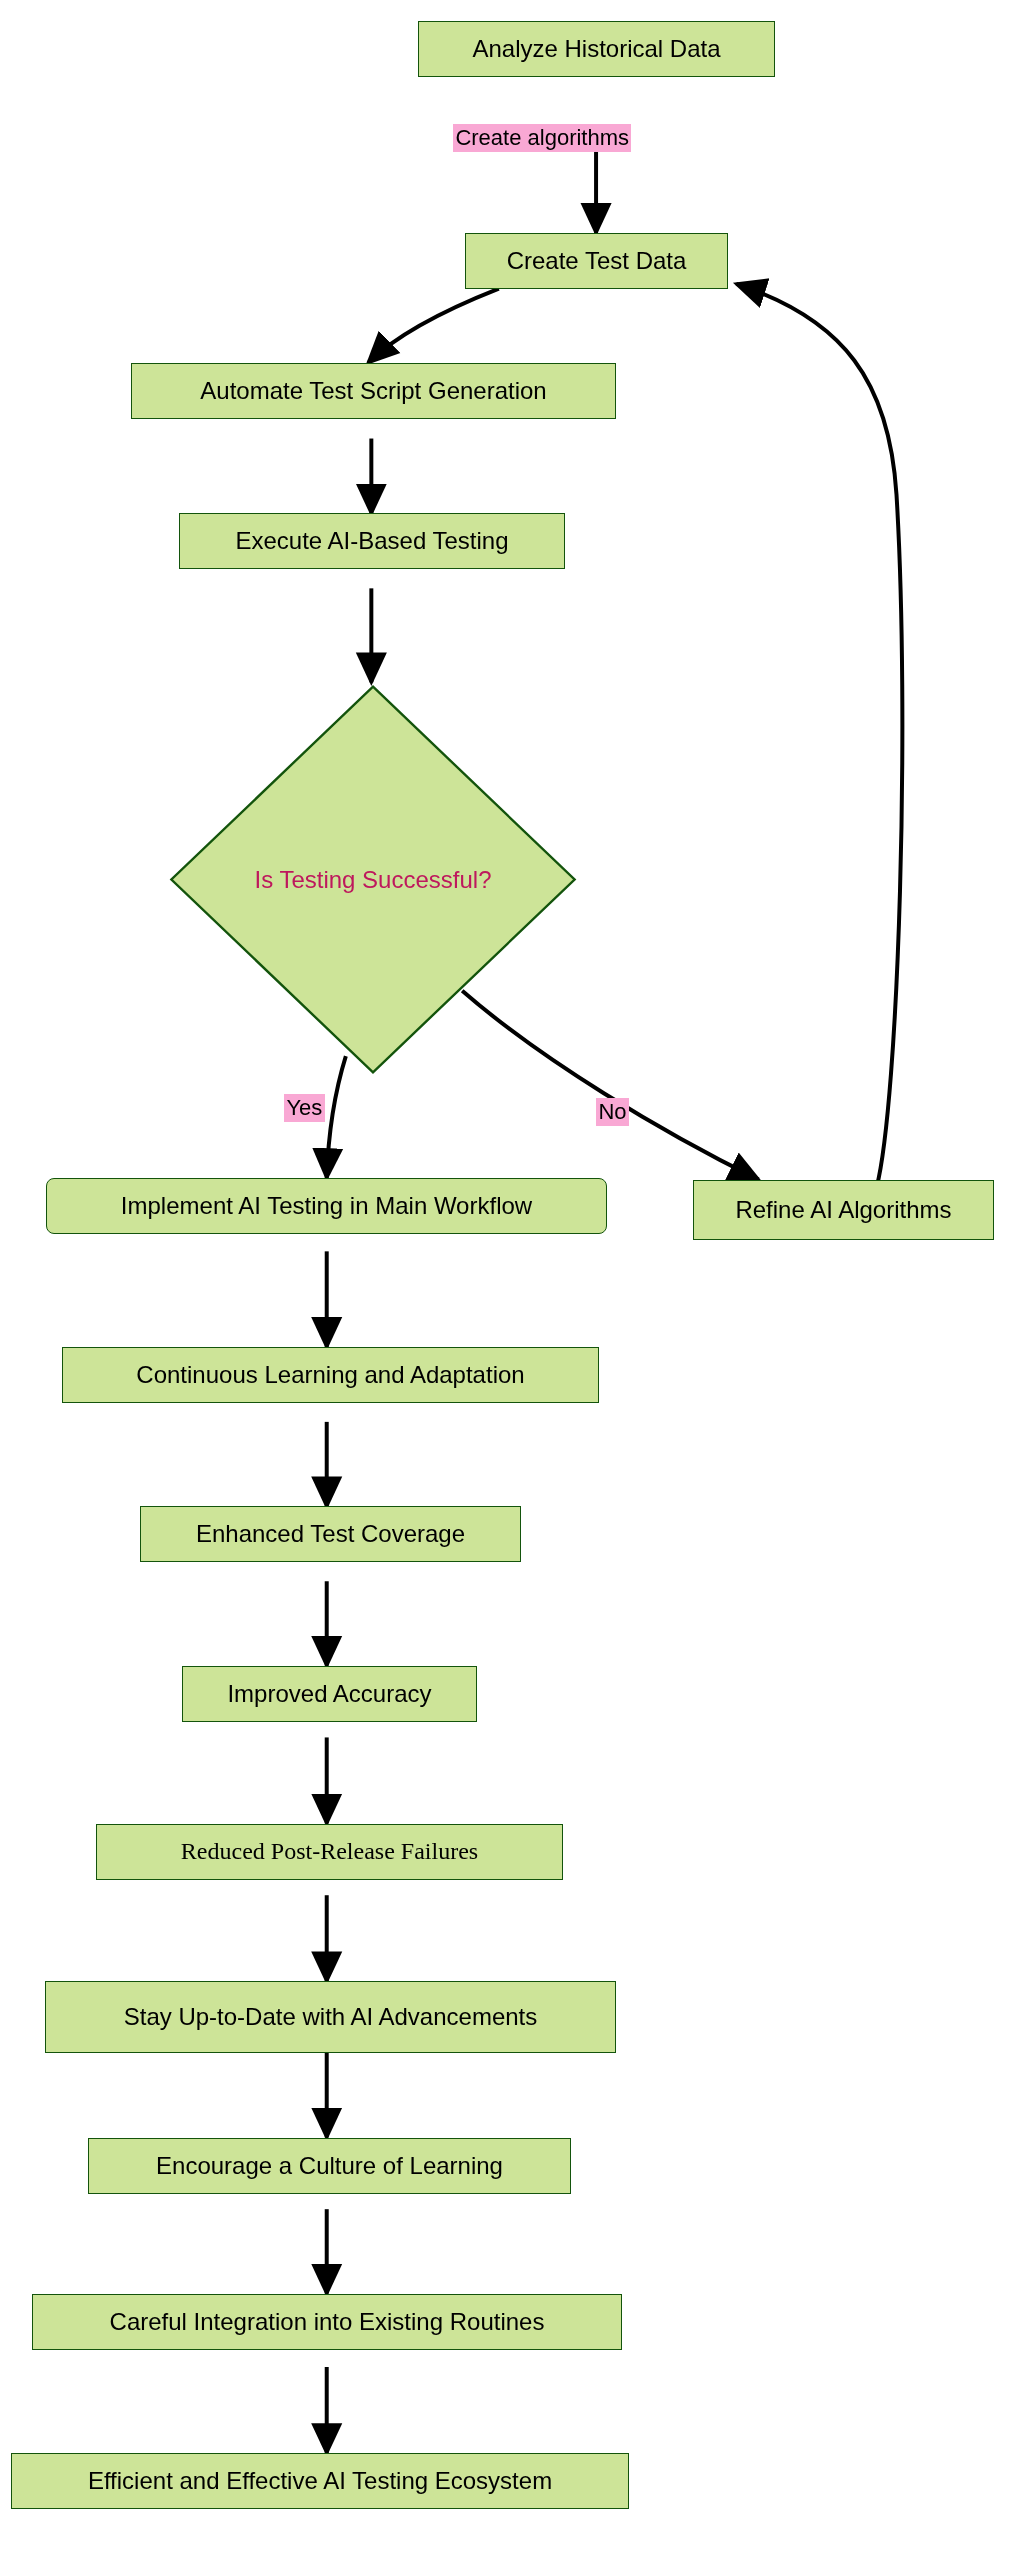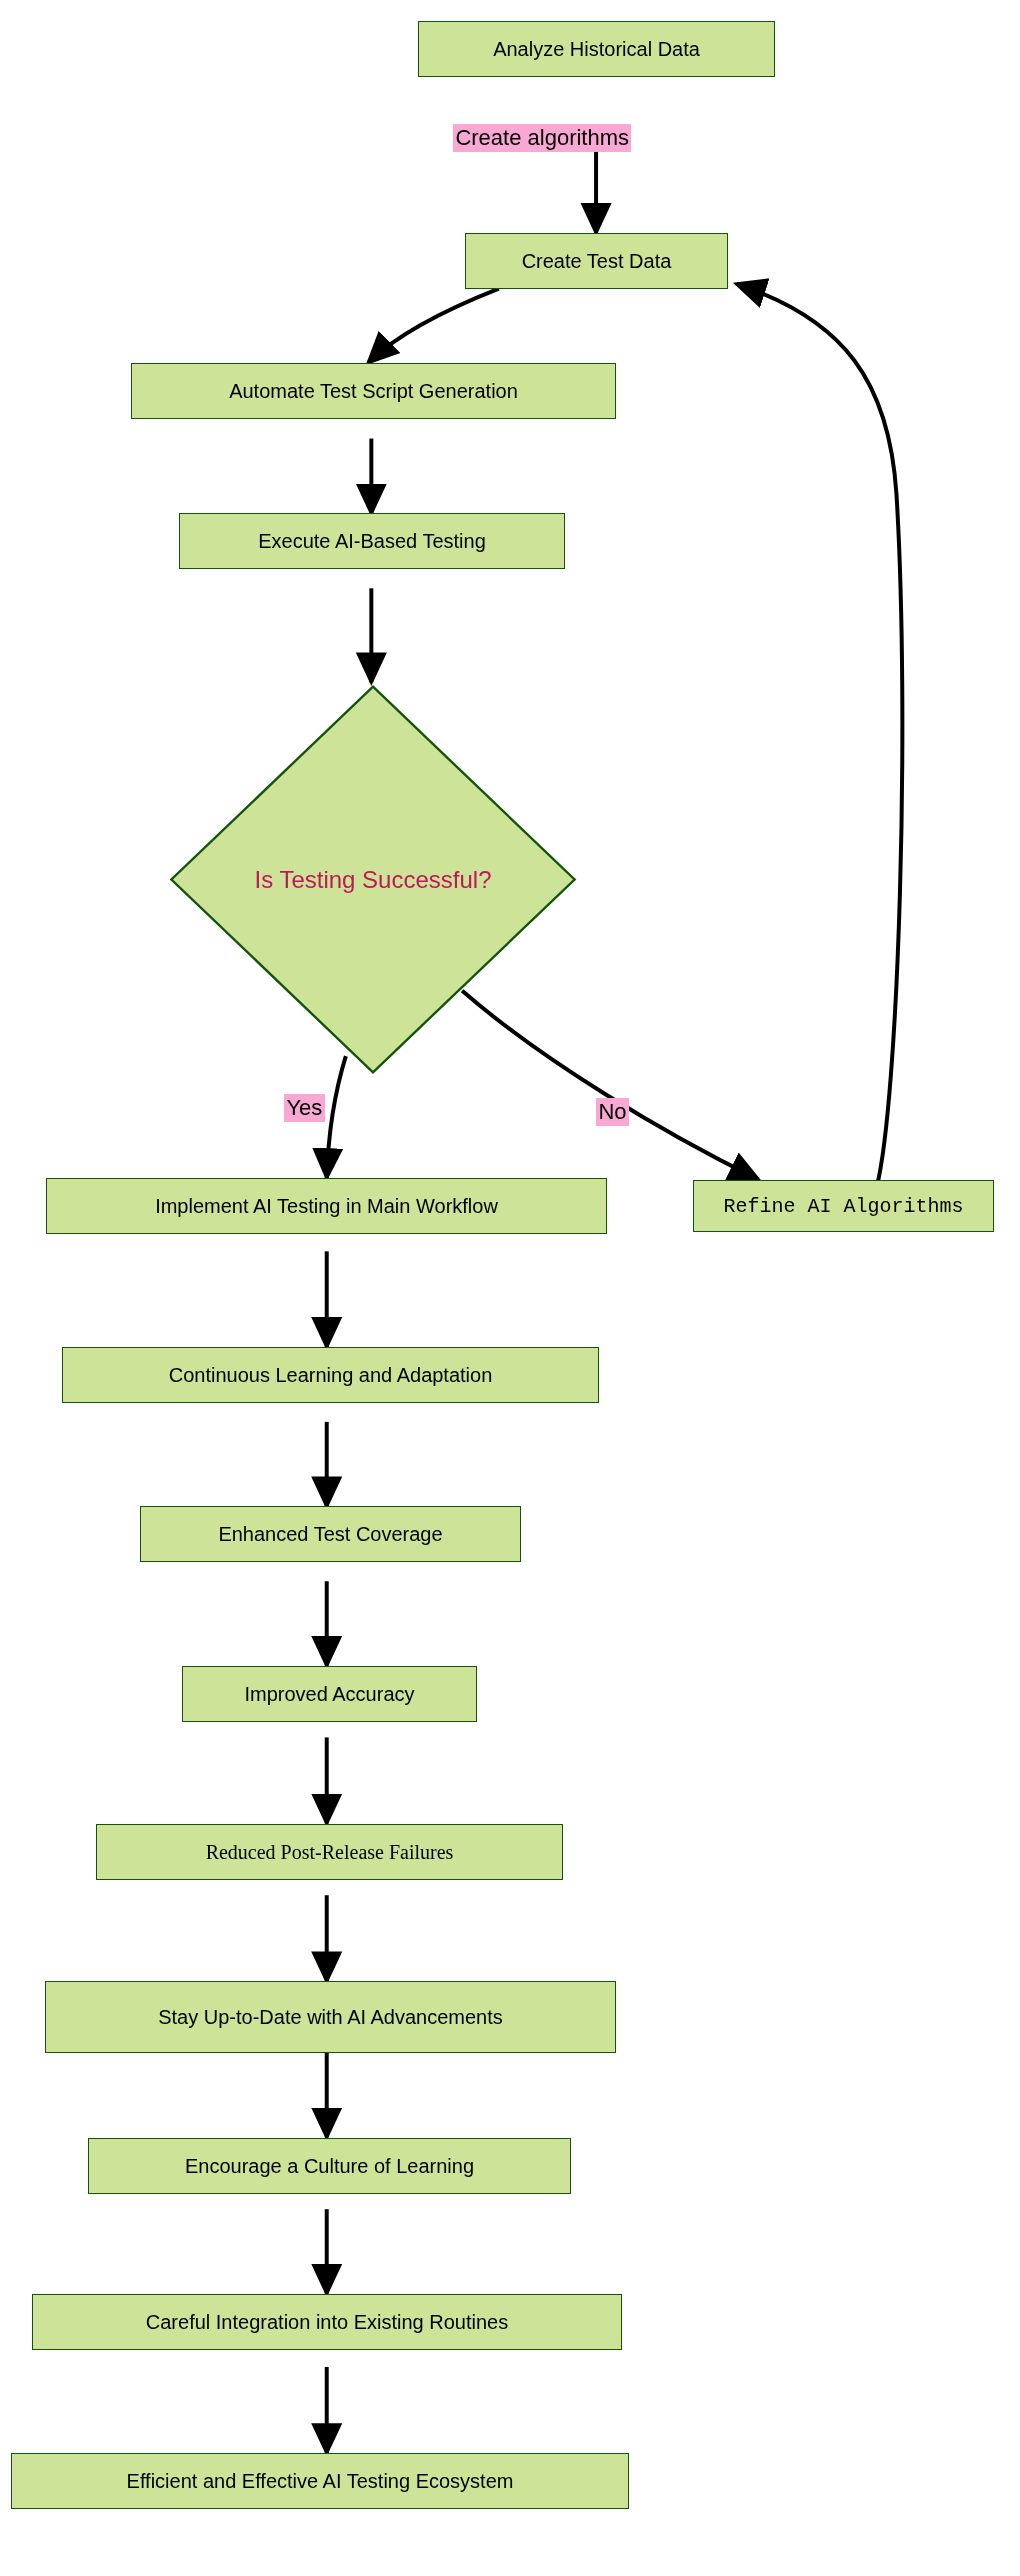--- a/index.html
+++ b/index.html
@@ -29,21 +29,21 @@
   .node {
     position: absolute;
     box-sizing: border-box;
     display: flex;
     align-items: center;
     justify-content: center;
     text-align: center;
     background: #cde498;
     border: 1.6px solid #13540c;
     color: #000000;
-    font-size: 20px;
+    font-size: 24px;
     font-family: "Liberation Sans", sans-serif;
     line-height: 1.15;
     white-space: nowrap;
     z-index: 3;
   }
   .decision-wrap {
     position: absolute;
     z-index: 3;
     display: flex;
     align-items: center;
@@ -133,25 +133,25 @@
     <span>Execute AI-Based Testing</span>
   </div>
 
   <div class="decision-wrap" style="left:169px; top:684px; width:408px; height:391px;">
     <svg width="408" height="391" viewBox="0 0 512 490">
       <polygon points="256,3 509,245 256,487 3,245" fill="#cde498" stroke="#13540c" stroke-width="3"></polygon>
     </svg>
     <span class="decision-label">Is Testing Successful?</span>
   </div>
 
-  <div class="node" style="left:46px; top:1178px; width:561px; height:56px;">
+  <div class="node" style="left:46px; top:1178px; width:561px; height:56px;border-radius:8px;">
     <span>Implement AI Testing in Main Workflow</span>
   </div>
 
-  <div class="node" style="left:693px; top:1180px; width:301px; height:52px;font-family:Liberation Mono, monospace;">
+  <div class="node" style="left:693px; top:1180px; width:301px; height:60px;">
     <span>Refine AI Algorithms</span>
   </div>
 
   <div class="node" style="left:62px; top:1347px; width:537px; height:56px;">
     <span>Continuous Learning and Adaptation</span>
   </div>
 
   <div class="node" style="left:140px; top:1506px; width:381px; height:56px;">
     <span>Enhanced Test Coverage</span>
   </div>

